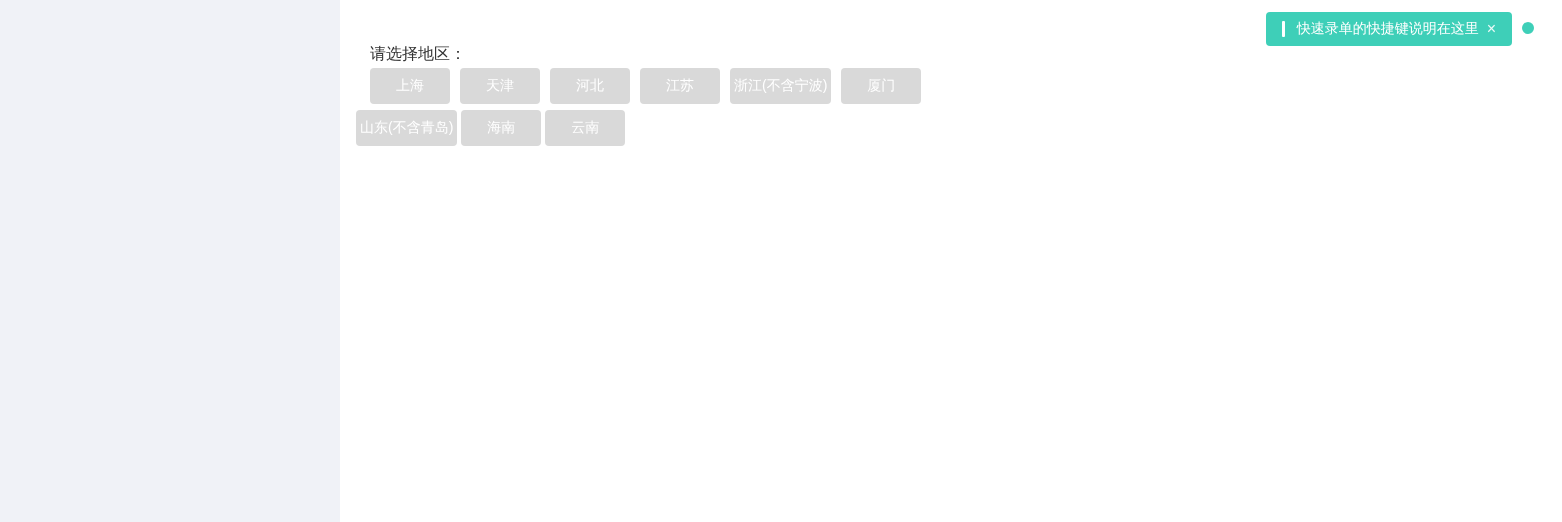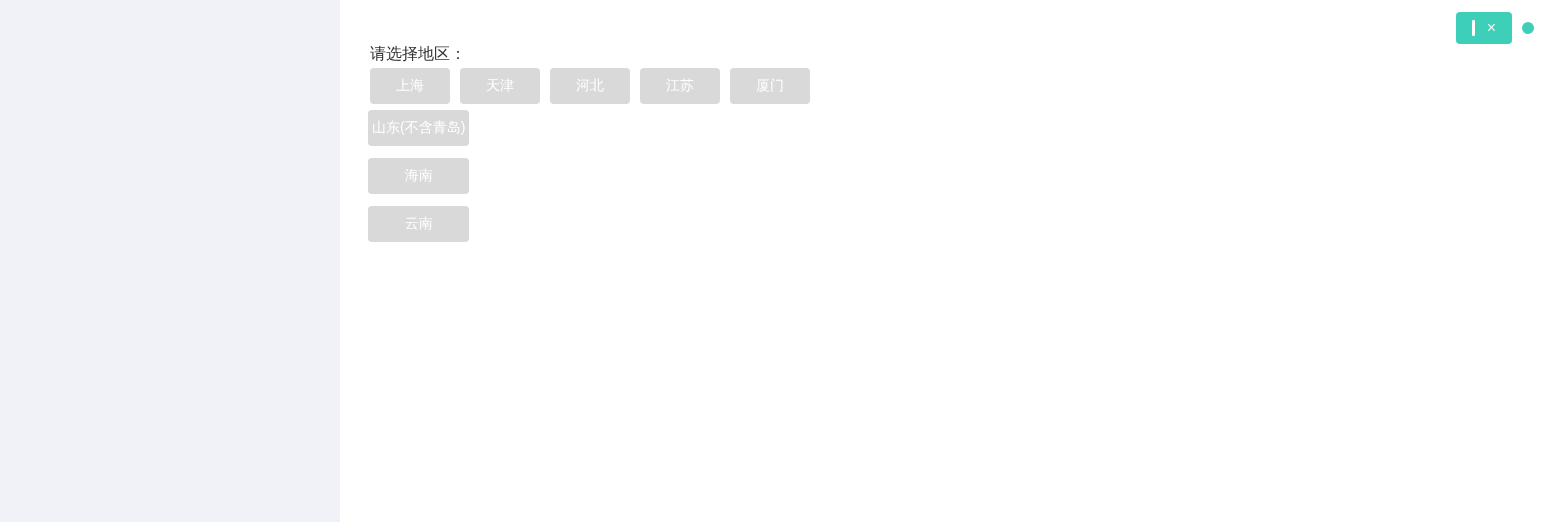--- a/index.html
+++ b/index.html
@@ -50,24 +50,23 @@
       top: 68px;
       left: 30px;
       display: flex;
       flex-direction: row;
       gap: 10px;
     }
 
     .region-buttons-row2 {
       position: absolute;
       top: 110px;
-      left: 28px;
+      left: 16px;
       display: flex;
-      flex-direction: column;
-      gap: 12px;
+      gap: 4px;
     }
 
     .region-btn {
       background: #d9d9d9;
       border: none;
       border-radius: 4px;
       color: #ffffff;
       font-size: 14px;
       padding: 8px 4px;
       cursor: pointer;
@@ -130,30 +129,32 @@
 <div class="main-content">
 
   <span class="page-label">请选择地区：</span>
 
   <div class="region-buttons-row1">
 
   <button class="region-btn">上海</button>
       <button class="region-btn">天津</button>
       <button class="region-btn">河北</button>
       <button class="region-btn">江苏</button>
+      <button class="region-btn">浙江(不含宁波)</button>
       <button class="region-btn">厦门</button>
     </div>
 
   <div class="region-buttons-row2">
 
   <button class="region-btn">山东(不含青岛)</button>
       <button class="region-btn">海南</button>
       <button class="region-btn">云南</button>
     </div>
 
 </div>
 
 <div class="tooltip-banner">
   <span class="left-bar"></span>
+  <span>快速录单的快捷键说明在这里</span>
   <span class="tooltip-close">×</span>
 </div>
 
 <div class="tooltip-dot"></div>
 
 </body></html>

